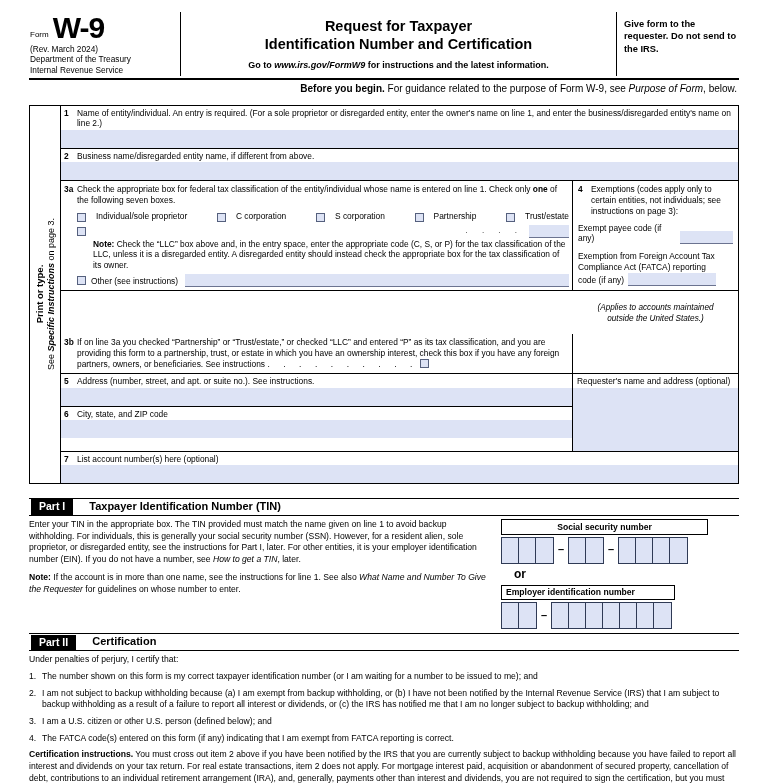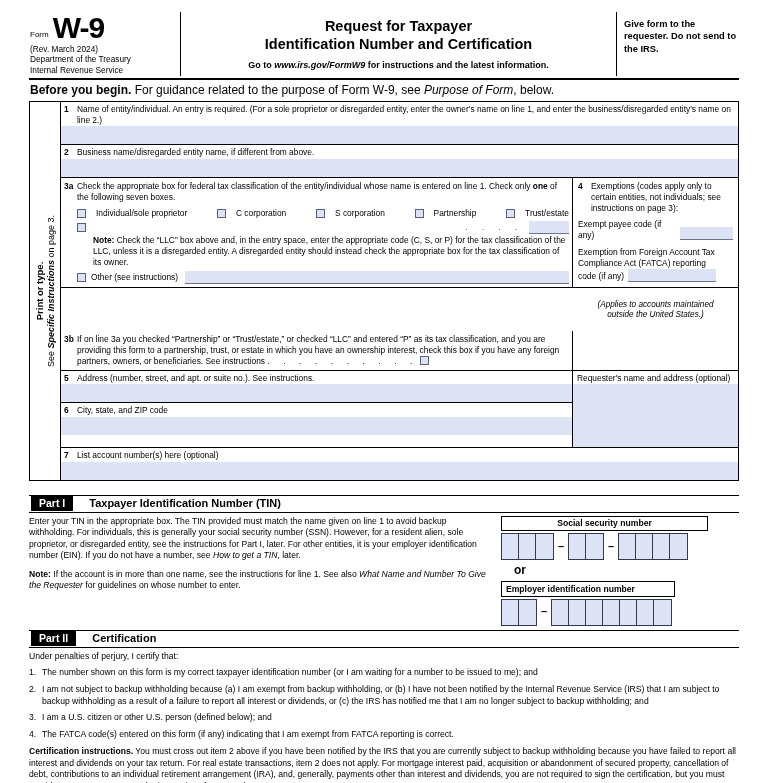--- a/index.html
+++ b/index.html
@@ -78,22 +78,23 @@
     padding: 6px 2px 2px 7px;
     box-sizing: border-box;
     font-size: 9.3px;
     font-weight: bold;
     line-height: 1.33;
   }
 
   
   .before {
     border-bottom: 1.2px solid #000;
-    padding: 3px 2px 3px 1px;
-    font-size: 12px;
+    padding: 3px 2px 9px 1px;
+    font-size: 10px;
+    text-align: right;
   }
   .before b { font-weight: bold; }
   .before i { font-style: italic; }
 
   
   .body-wrap {
     position: relative;
     border-left: 1.2px solid #000;
     border-right: 1.2px solid #000;
     border-bottom: 1.2px solid #000;

